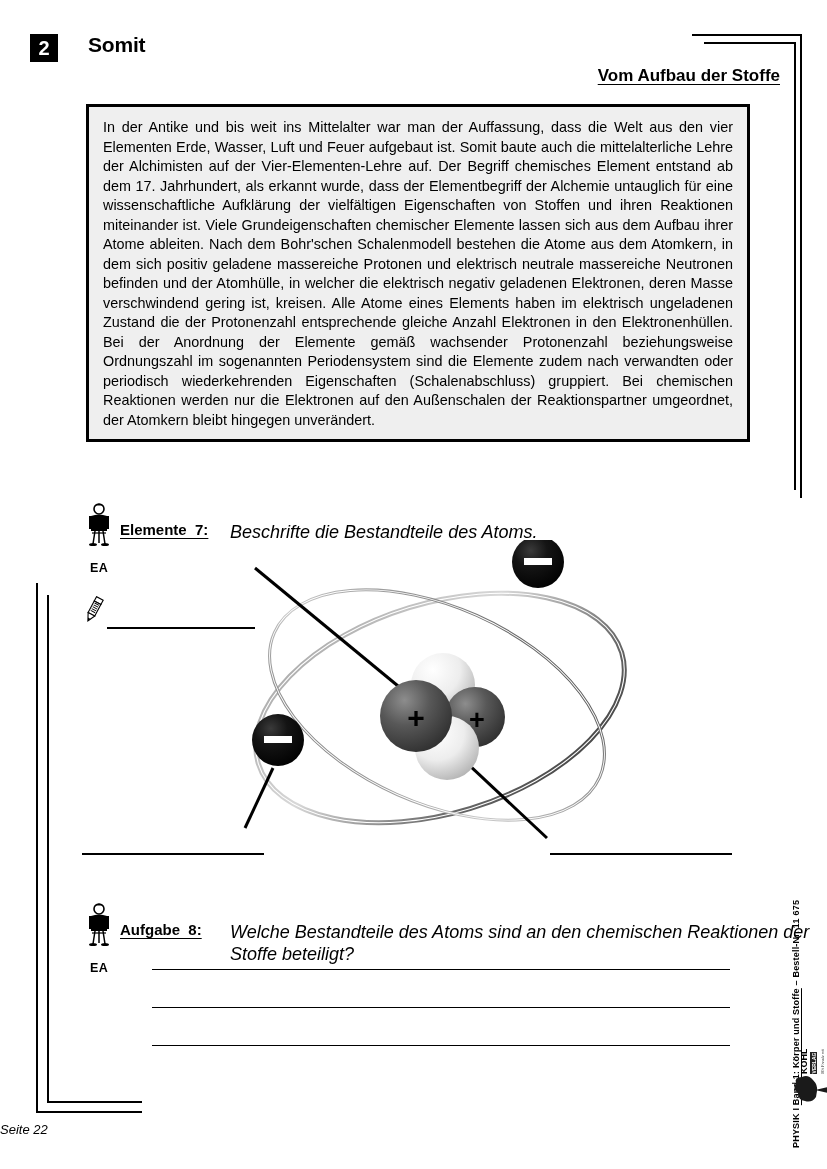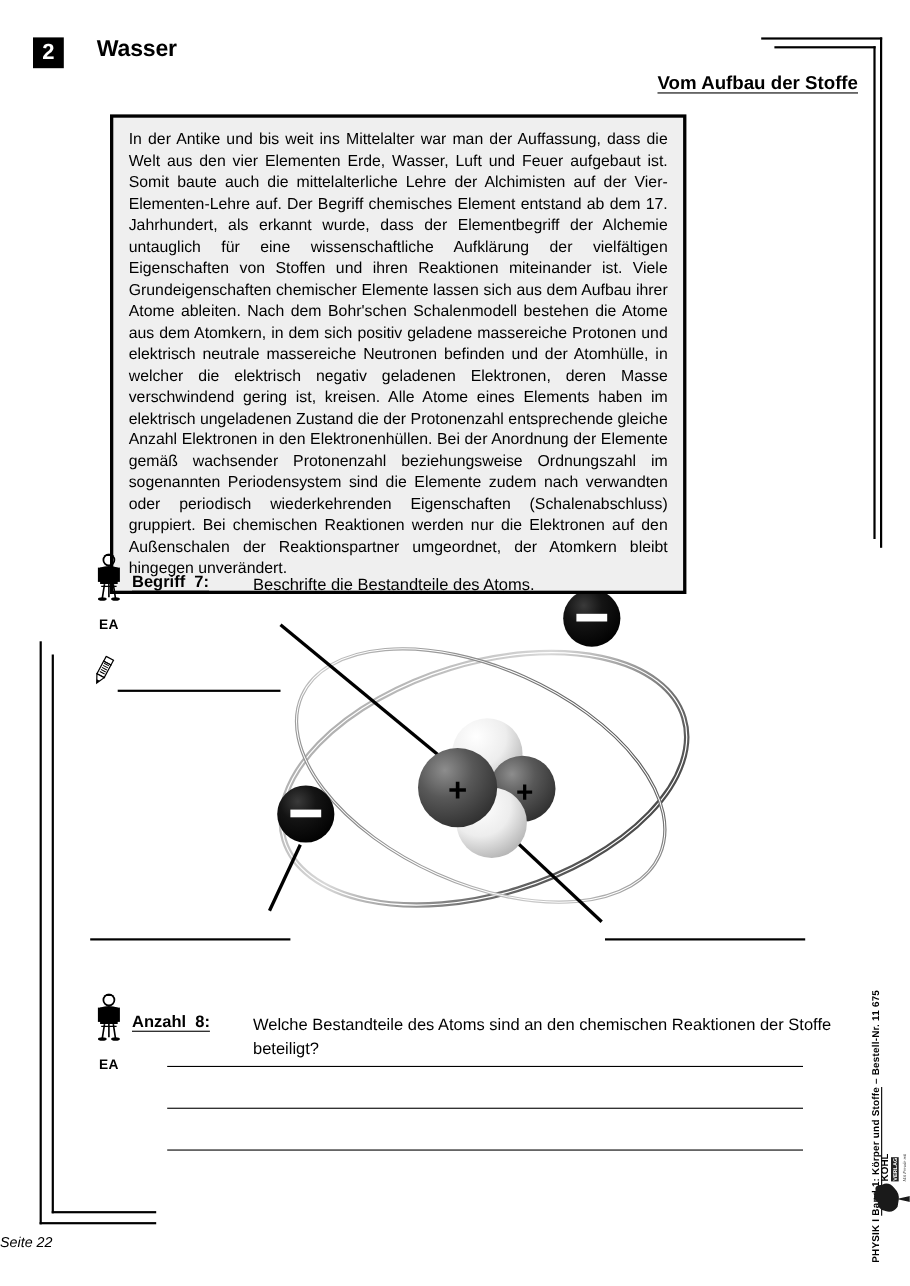--- a/index.html
+++ b/index.html
@@ -87,22 +87,22 @@
     text-align: right;
     font-size: 17px;
     font-weight: bold;
     text-decoration: underline;
     text-underline-offset: 3px;
   }
 
   
   .infobox {
     position: absolute;
-    top: 104px; left: 100px;
-    width: 524px;
+    top: 104px; left: 86px;
+    width: 664px;
     background: #efefef;
     border: 3px solid #000;
     padding: 11px 14px 9px 14px;
   }
   .infobox p {
     font-size: 14.4px;
     line-height: 19.5px;
     text-align: justify;
     text-justify: inter-word;
     color: #000;
@@ -132,21 +132,22 @@
     left: 38px; top: 18px;
     font-size: 15px;
     font-weight: bold;
     text-decoration: underline;
     text-underline-offset: 3px;
     white-space: pre;
   }
   .task-text {
     position: absolute;
     left: 148px; top: 18px;
-    font-size: 15px;
+    font-size: 18px;
+    font-style: italic;
     line-height: 22px;
     width: 580px;
   }
 
   #task7 { top: 503px; }
   #task8 { top: 903px; }
 
   
   .atom-figure {
     position: absolute;
@@ -226,21 +227,21 @@
     font-style: italic;
   }
 </style>
 </head>
 <body>
 
 <div class="corner-tr"></div>
 <div class="corner-bl"></div>
 
 <div class="chapter-badge">2</div>
-<div class="chapter-title">Wasser</div>
+<div class="chapter-title">Somit</div>
 <div class="sheet-title">Vom Aufbau der Stoffe</div>
 
 <div class="infobox">
   <p>In der Antike und bis weit ins Mittelalter war man der Auffassung, dass die Welt aus den vier Elementen Erde, Wasser, Luft und Feuer aufgebaut ist. Somit baute auch die mittelalterliche Lehre der Alchimisten auf der Vier-Elementen-Lehre auf.
 Der Begriff chemisches Element entstand ab dem 17. Jahrhundert, als erkannt wurde, dass der Elementbegriff der Alchemie untauglich für eine wissenschaftliche Aufklärung der vielfältigen Eigenschaften von Stoffen und ihren Reaktionen miteinander ist.
 Viele Grundeigenschaften chemischer Elemente lassen sich aus dem Aufbau ihrer Atome ableiten. Nach dem Bohr'schen Schalenmodell bestehen die Atome aus dem Atomkern, in dem sich positiv geladene massereiche Protonen und elektrisch neutrale massereiche Neutronen befinden und der Atomhülle, in welcher die elektrisch negativ geladenen Elektronen, deren Masse verschwindend gering ist, kreisen. Alle Atome eines Elements haben im elektrisch ungeladenen Zustand die der Protonenzahl entsprechende gleiche Anzahl Elektronen in den Elektronenhüllen. Bei der Anordnung der Elemente gemäß wachsender Protonenzahl beziehungsweise Ordnungszahl im sogenannten Periodensystem sind die Elemente zudem nach verwandten oder periodisch wiederkehrenden Eigenschaften (Schalenabschluss) gruppiert. Bei chemischen Reaktionen werden nur die Elektronen auf den Außenschalen der Reaktionspartner umgeordnet, der Atomkern bleibt hingegen unverändert.</p>
 </div>
 
 <div class="task" id="task7">
   <div class="task-person">
@@ -250,21 +251,21 @@
       <path d="M5 13 Q13 10 21 13 L21 28 L5 28 Z" fill="#000"></path>
       <rect x="3" y="13" width="3.4" height="13" fill="#000"></rect>
       <rect x="19.6" y="13" width="3.4" height="13" fill="#000"></rect>
       <path d="M9 28 L7 41 M13 28 L13 40 M17 28 L19 41" stroke="#000" stroke-width="1.5" fill="none"></path>
       <path d="M6 30 L20 30" stroke="#000" stroke-width="1.2"></path>
       <ellipse cx="7" cy="41.5" rx="4" ry="1.6" fill="#000"></ellipse>
       <ellipse cx="19" cy="41.5" rx="4" ry="1.6" fill="#000"></ellipse>
     </svg>
     <div class="task-ea">EA</div>
   </div>
-  <div class="task-label">Begriff  7:</div>
+  <div class="task-label">Elemente  7:</div>
   <div class="task-text">Beschrifte die Bestandteile des Atoms.</div>
 </div>
 
 <svg class="pencil-icon" viewBox="0 0 24 28">
   <g transform="rotate(28 12 14)">
     <rect x="8" y="1" width="7.5" height="5" fill="#fff" stroke="#000" stroke-width="1.1"></rect>
     <rect x="8" y="6" width="7.5" height="13" fill="#fff" stroke="#000" stroke-width="1.1"></rect>
     <path d="M9.3 7.5 h5 M9.3 9.6 h5 M9.3 11.7 h5 M9.3 13.8 h5 M9.3 15.9 h5" stroke="#000" stroke-width="0.9"></path>
     <path d="M8 19 L11.75 26.5 L15.5 19 Z" fill="#fff" stroke="#000" stroke-width="1.1"></path>
     <path d="M10.3 23.5 L11.75 26.5 L13.2 23.5 Z" fill="#000"></path>
@@ -349,21 +350,21 @@
       <path d="M5 13 Q13 10 21 13 L21 28 L5 28 Z" fill="#000"></path>
       <rect x="3" y="13" width="3.4" height="13" fill="#000"></rect>
       <rect x="19.6" y="13" width="3.4" height="13" fill="#000"></rect>
       <path d="M9 28 L7 41 M13 28 L13 40 M17 28 L19 41" stroke="#000" stroke-width="1.5" fill="none"></path>
       <path d="M6 30 L20 30" stroke="#000" stroke-width="1.2"></path>
       <ellipse cx="7" cy="41.5" rx="4" ry="1.6" fill="#000"></ellipse>
       <ellipse cx="19" cy="41.5" rx="4" ry="1.6" fill="#000"></ellipse>
     </svg>
     <div class="task-ea">EA</div>
   </div>
-  <div class="task-label">Anzahl  8:</div>
+  <div class="task-label">Aufgabe  8:</div>
   <div class="task-text">Welche Bestandteile des Atoms sind an den chemischen Reaktionen der Stoffe beteiligt?</div>
 </div>
 
 <div class="answer-line" id="ans1"></div>
 <div class="answer-line" id="ans2"></div>
 <div class="answer-line" id="ans3"></div>
 
 <div class="sidebar">
   <div class="sidebar-text">
     <span>PHYSIK I</span>

